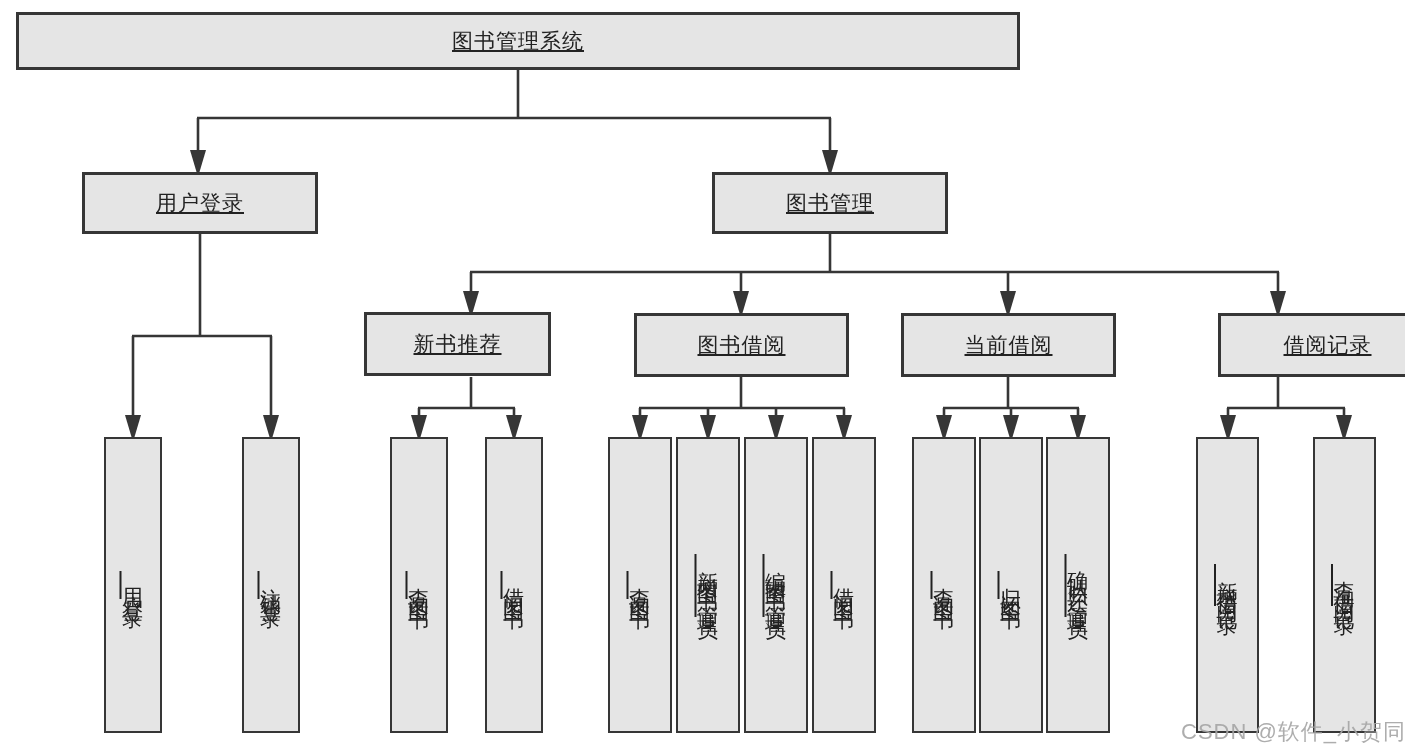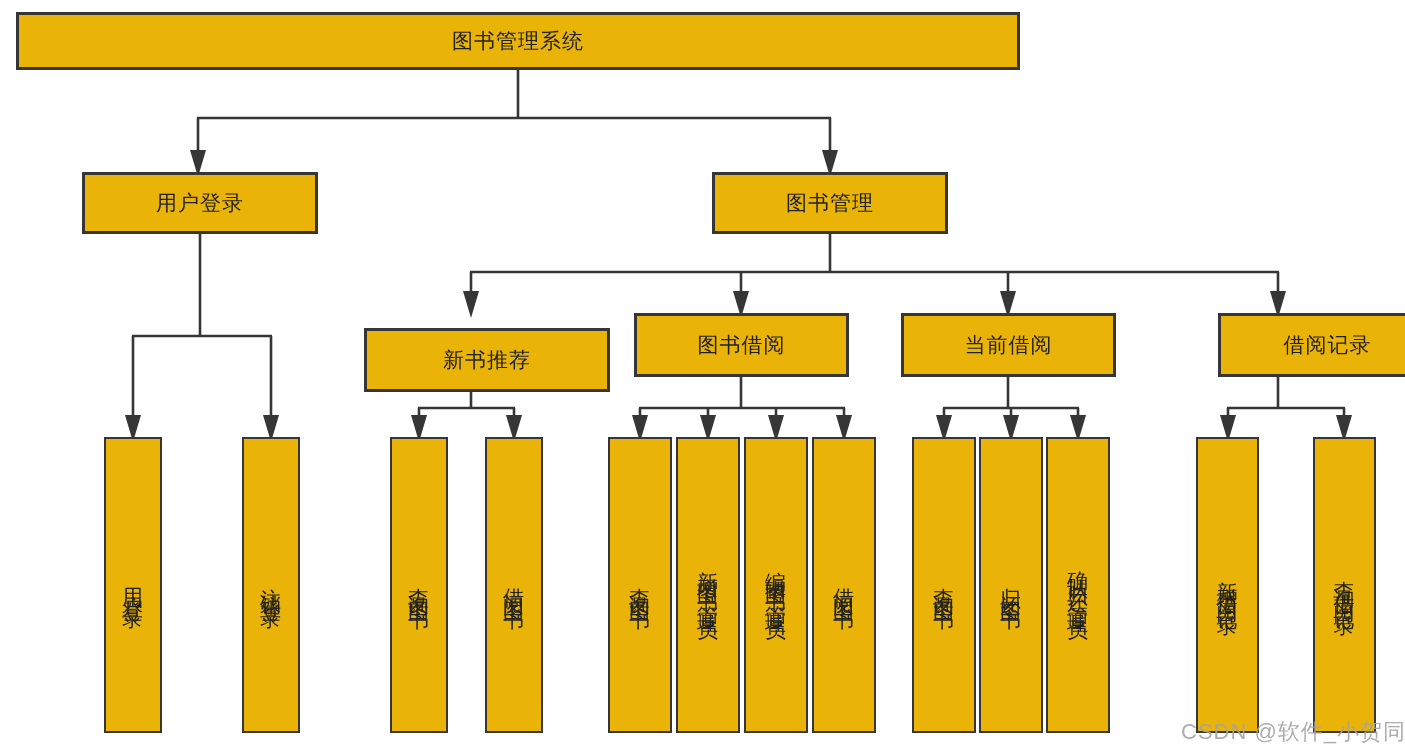--- a/index.html
+++ b/index.html
@@ -16,28 +16,29 @@
     left: 0; top: 0;
     width: 1405px; height: 747px;
     pointer-events: none;
   }
   .connectors line { stroke: #363636; stroke-width: 2.6; }
   .connectors polygon { fill: #363636; }
   .box {
     position: absolute;
     box-sizing: border-box;
     border: 3px solid #363636;
-    background: #eab308;
+    background: #e5e5e5;
     display: flex;
     align-items: center;
     justify-content: center;
     color: #222222;
     font-size: 21px;
     letter-spacing: 1px;
     text-align: center;
+    text-decoration: underline;
   }
   .leaf {
     border-width: 2.5px;
     writing-mode: vertical-rl;
     text-orientation: mixed;
     letter-spacing: 7px;
     font-size: 21px;
     line-height: 1;
     padding: 6px 0;
   }
@@ -130,21 +131,21 @@
       <polygon points="1220,415 1236,415 1228,442"></polygon>
       <polygon points="1336,415 1352,415 1344,442"></polygon>
     </g>
   </svg>
 
   <div class="box" style="left:16px; top:12px; width:1004px; height:58px;">图书管理系统</div>
 
   <div class="box" style="left:82px; top:172px; width:236px; height:62px;">用户登录</div>
   <div class="box" style="left:712px; top:172px; width:236px; height:62px;text-align:center;">图书管理</div>
 
-  <div class="box" style="left:364px; top:328px; width:246px; height:64px;">新书推荐</div>
+  <div class="box" style="left:364px; top:312px; width:187px; height:64px;">新书推荐</div>
   <div class="box" style="left:634px; top:313px; width:215px; height:64px;">图书借阅</div>
   <div class="box" style="left:901px; top:313px; width:215px; height:64px;">当前借阅</div>
   <div class="box" style="left:1218px; top:313px; width:219px; height:64px;">借阅记录</div>
 
   <div class="box leaf" style="left:104px; top:437px; width:58px; height:296px;">用户登录</div>
   <div class="box leaf" style="left:242px; top:437px; width:58px; height:296px;">注销登录</div>
 
   <div class="box leaf" style="left:390px; top:437px; width:58px; height:296px;">查询图书</div>
   <div class="box leaf" style="left:485px; top:437px; width:58px; height:296px;">借阅图书</div>
 

